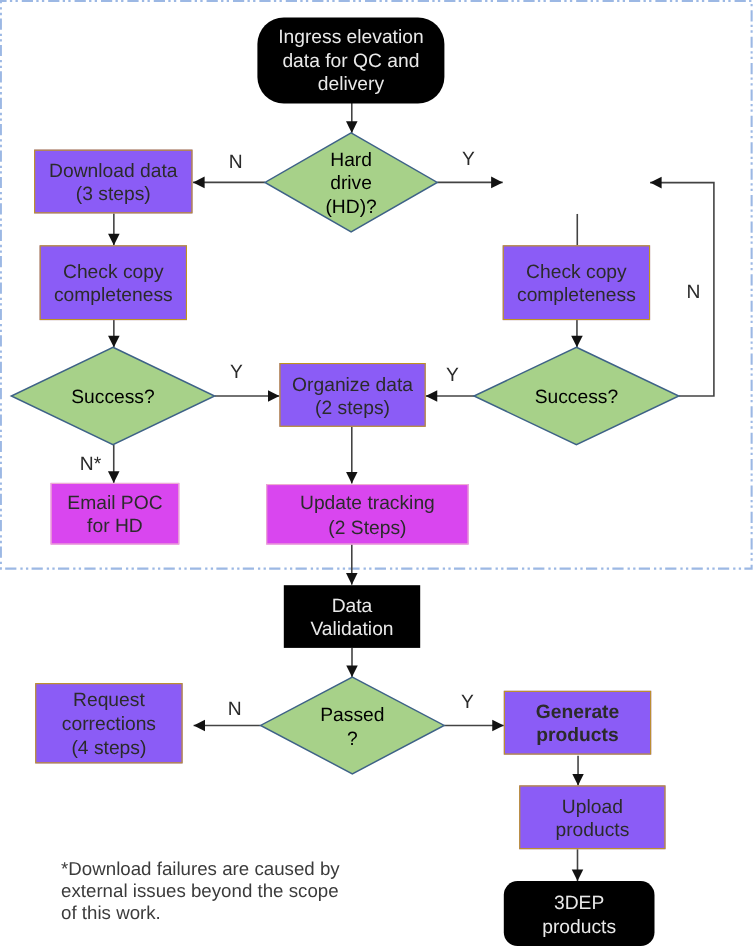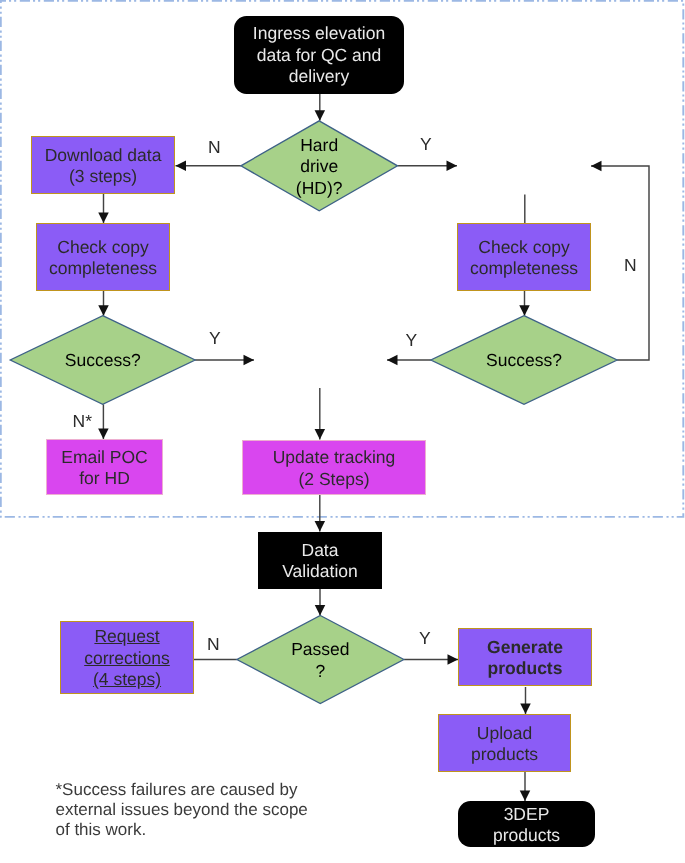--- a/index.html
+++ b/index.html
@@ -74,52 +74,55 @@
     </g>
 
     <g fill="#a7d189" stroke="#3e6287" stroke-width="1.35">
       <polygon points="319.2,120.8 397.5,165.8 319.2,210.8 240.9,165.8"></polygon>
       <polygon points="102.7,315.7 195.1,360 102.7,404.3 10.3,360"></polygon>
       <polygon points="524,315.7 617.1,360 524,404.3 430.9,360"></polygon>
       <polygon points="320.3,615.5 403.8,659.5 320.3,703.5 236.9,659.5"></polygon>
     </g>
   </svg>
 
-  <div class="node term" style="left:234px;top:15.5px;width:170px;height:78px;">
+  <div class="node term" style="left:234px;top:15.5px;width:170px;height:78px;border-radius:24px;">
     <span>Ingress elevation<br>data for QC and<br>delivery</span>
   </div>
   <div class="node term sq" style="left:258px;top:531.5px;width:124px;height:57.5px;">
     <span>Data<br>Validation</span>
   </div>
-  <div class="node term" style="left:458px;top:801px;width:137px;height:46px;">
+  <div class="node term" style="left:458px;top:801px;width:137px;height:59px;">
     <span>3DEP<br>products</span>
   </div>
 
   <div class="node proc" style="left:31px;top:136px;width:144px;height:58px;">
     <span>Download data<br>(3 steps)</span>
   </div>
   <div class="node proc" style="left:36px;top:223px;width:134px;height:68px;">
     <span>Check copy<br>completeness</span>
   </div>
   <div class="node proc pink" style="left:46px;top:439px;width:117px;height:56px;">
     <span>Email POC<br>for HD</span>
   </div>
   <div class="node proc" style="left:457px;top:223px;width:134px;height:68px;">
     <span>Check copy<br>completeness</span>
   </div>
+  <div class="node proc" style="left:254px;top:330px;width:133px;height:58px;">
+    <span>Organize data<br>(2 steps)</span>
+  </div>
   <div class="node proc pink" style="left:242px;top:440px;width:184px;height:55px;">
     <span>Update tracking<br>(2 Steps)</span>
   </div>
-  <div class="node proc" style="left:60px;top:621px;width:134px;height:73px;text-decoration:underline;">
+  <div class="node proc" style="left:32px;top:621px;width:134px;height:73px;">
     <span>Request<br>corrections<br>(4 steps)</span>
   </div>
   <div class="node proc" style="left:458px;top:628px;width:134px;height:58px;font-weight:bold;">
     <span>Generate<br>products</span>
   </div>
-  <div class="node proc" style="left:438px;top:714px;width:133px;height:58px;">
+  <div class="node proc" style="left:472px;top:714px;width:133px;height:58px;">
     <span>Upload<br>products</span>
   </div>
 
   <div class="node dec" style="left:240.9px;top:120.8px;width:156.6px;height:90px;">
     <span>Hard<br>drive<br>(HD)?</span>
   </div>
   <div class="node dec" style="left:10.3px;top:315.7px;width:184.8px;height:88.6px;">
     <span>Success?</span>
   </div>
   <div class="node dec" style="left:430.9px;top:315.7px;width:186.2px;height:88.6px;">
@@ -132,17 +135,17 @@
   <div class="lbl" style="left:208px;top:139px;">N</div>
   <div class="lbl" style="left:420px;top:136px;">Y</div>
   <div class="lbl" style="left:209px;top:330px;">Y</div>
   <div class="lbl" style="left:72.5px;top:413px;">N*</div>
   <div class="lbl" style="left:405.5px;top:332px;">Y</div>
   <div class="lbl" style="left:624px;top:257px;">N</div>
   <div class="lbl" style="left:207px;top:636px;">N</div>
   <div class="lbl" style="left:419px;top:630px;">Y</div>
 
   <div class="note" style="left:55.5px;top:779.5px;width:300px;">
-    <div>*Success failures are caused by</div>
+    <div>*Download failures are caused by</div>
     <div>external issues beyond the scope</div>
     <div>of this work.</div>
   </div>
 </div>
 
 </body></html>

